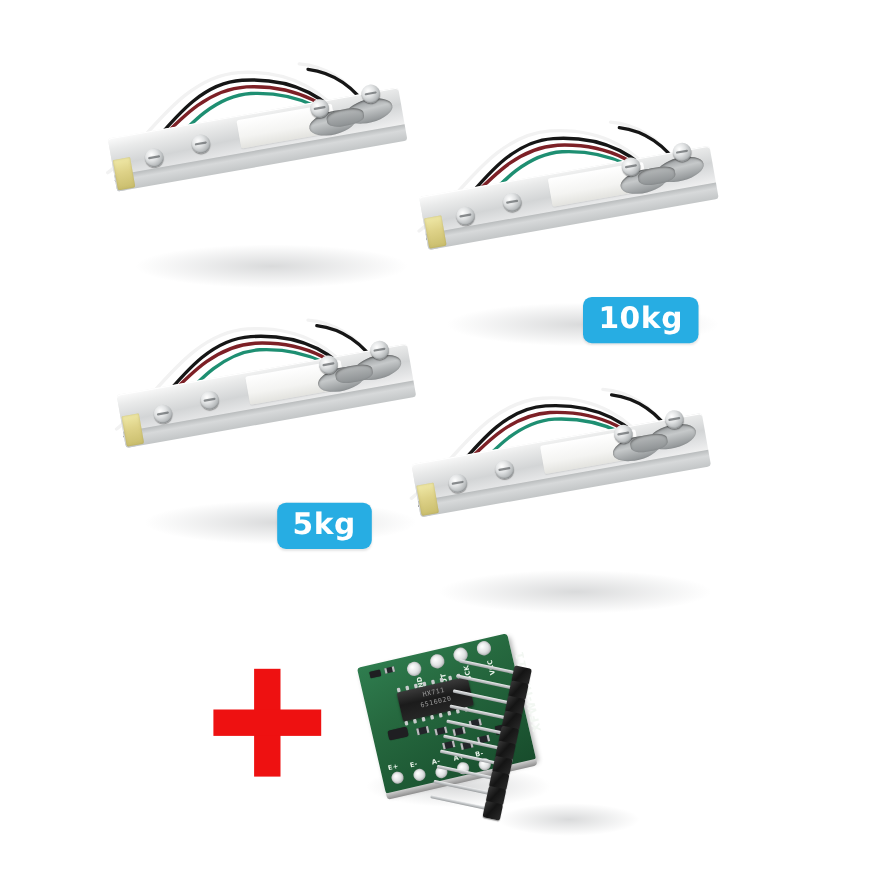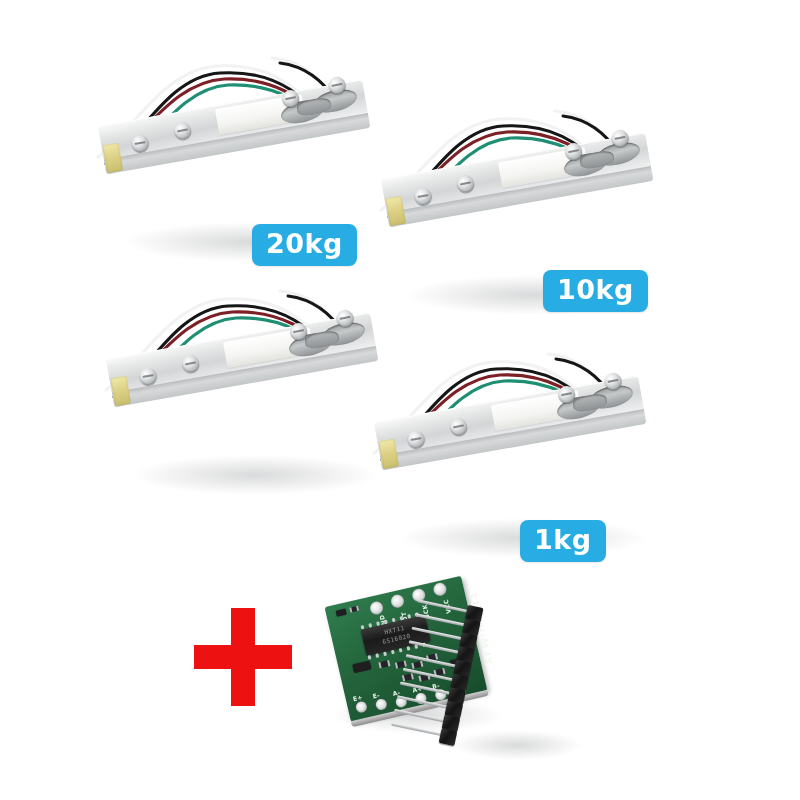--- a/index.html
+++ b/index.html
@@ -214,21 +214,20 @@
         <div class="cut b"></div>
         <div class="cut bridge"></div>
         <div class="screw" style="left:30px;top:16px;"></div>
         <div class="screw" style="left:74px;top:11px;"></div>
         <div class="screw" style="left:186px;top:-2px;"></div>
         <div class="screw" style="left:234px;top:-7px;"></div>
       </div>
       <div class="front"></div>
       <div class="tape"></div>
     </div>
-    <div class="badge" style="left:160px;top:172px;">20kg</div>
   </div>
 
   <div class="cell" style="left:375px;top:105px;">
     <div class="shadow" style="left:30px;top:170px;width:250px;height:40px;"></div>
     <svg class="wires" viewBox="0 0 300 120">
       <path d="M6,105 C40,80 70,18 125,14 C175,11 205,34 222,58" fill="none" stroke="#f2f2f2" stroke-width="3.1" stroke-linecap="round"></path>
       <path d="M14,112 C48,88 76,24 128,21 C178,18 208,40 226,64" fill="none" stroke="#161616" stroke-width="3.1" stroke-linecap="round"></path>
       <path d="M22,104 C54,82 82,30 132,27 C180,25 212,46 230,70" fill="none" stroke="#7d2026" stroke-width="3.1" stroke-linecap="round"></path>
       <path d="M30,112 C60,92 88,36 136,33 C182,31 216,52 234,76" fill="none" stroke="#1e8f72" stroke-width="3.1" stroke-linecap="round"></path>
       <path d="M180,6 C205,8 225,22 240,44" fill="none" stroke="#f2f2f2" stroke-width="3" stroke-linecap="round"></path>
@@ -242,21 +241,21 @@
         <div class="cut b"></div>
         <div class="cut bridge"></div>
         <div class="screw" style="left:30px;top:16px;"></div>
         <div class="screw" style="left:74px;top:11px;"></div>
         <div class="screw" style="left:186px;top:-2px;"></div>
         <div class="screw" style="left:234px;top:-7px;"></div>
       </div>
       <div class="front"></div>
       <div class="tape"></div>
     </div>
-    <div class="badge" style="left:155px;top:165px;margin-left:13px;">10kg</div>
+    <div class="badge" style="left:155px;top:165px;">10kg</div>
   </div>
 
   <div class="cell" style="left:100px;top:285px;">
     <div class="shadow" style="left:30px;top:170px;width:250px;height:40px;"></div>
     <svg class="wires" viewBox="0 0 300 120">
       <path d="M6,105 C40,80 70,18 125,14 C175,11 205,34 222,58" fill="none" stroke="#f2f2f2" stroke-width="3.1" stroke-linecap="round"></path>
       <path d="M14,112 C48,88 76,24 128,21 C178,18 208,40 226,64" fill="none" stroke="#161616" stroke-width="3.1" stroke-linecap="round"></path>
       <path d="M22,104 C54,82 82,30 132,27 C180,25 212,46 230,70" fill="none" stroke="#7d2026" stroke-width="3.1" stroke-linecap="round"></path>
       <path d="M30,112 C60,92 88,36 136,33 C182,31 216,52 234,76" fill="none" stroke="#1e8f72" stroke-width="3.1" stroke-linecap="round"></path>
       <path d="M180,6 C205,8 225,22 240,44" fill="none" stroke="#f2f2f2" stroke-width="3" stroke-linecap="round"></path>
@@ -270,20 +269,21 @@
         <div class="cut b"></div>
         <div class="cut bridge"></div>
         <div class="screw" style="left:30px;top:16px;"></div>
         <div class="screw" style="left:74px;top:11px;"></div>
         <div class="screw" style="left:186px;top:-2px;"></div>
         <div class="screw" style="left:234px;top:-7px;"></div>
       </div>
       <div class="front"></div>
       <div class="tape"></div>
     </div>
+    <div class="badge" style="left:152px;top:172px;">5kg</div>
   </div>
 
   <div class="cell" style="left:368px;top:348px;">
     <div class="shadow" style="left:30px;top:170px;width:250px;height:40px;"></div>
     <svg class="wires" viewBox="0 0 300 120">
       <path d="M6,105 C40,80 70,18 125,14 C175,11 205,34 222,58" fill="none" stroke="#f2f2f2" stroke-width="3.1" stroke-linecap="round"></path>
       <path d="M14,112 C48,88 76,24 128,21 C178,18 208,40 226,64" fill="none" stroke="#161616" stroke-width="3.1" stroke-linecap="round"></path>
       <path d="M22,104 C54,82 82,30 132,27 C180,25 212,46 230,70" fill="none" stroke="#7d2026" stroke-width="3.1" stroke-linecap="round"></path>
       <path d="M30,112 C60,92 88,36 136,33 C182,31 216,52 234,76" fill="none" stroke="#1e8f72" stroke-width="3.1" stroke-linecap="round"></path>
       <path d="M180,6 C205,8 225,22 240,44" fill="none" stroke="#f2f2f2" stroke-width="3" stroke-linecap="round"></path>
@@ -297,21 +297,20 @@
         <div class="cut b"></div>
         <div class="cut bridge"></div>
         <div class="screw" style="left:30px;top:16px;"></div>
         <div class="screw" style="left:74px;top:11px;"></div>
         <div class="screw" style="left:186px;top:-2px;"></div>
         <div class="screw" style="left:234px;top:-7px;"></div>
       </div>
       <div class="front"></div>
       <div class="tape"></div>
     </div>
-    <div class="badge" style="left:152px;top:172px;">1kg</div>
   </div>
 
   <div id="plus" style="left:194px;top:608px;width:98px;height:98px;">
     <div class="v" style="left:37px;top:0;width:24px;height:98px;"></div>
     <div class="h" style="left:0;top:37px;width:98px;height:24px;"></div>
   </div>
 
   <div id="hx711">
     <div class="shadow" style="left:6px;top:120px;width:170px;height:38px;"></div>
 

